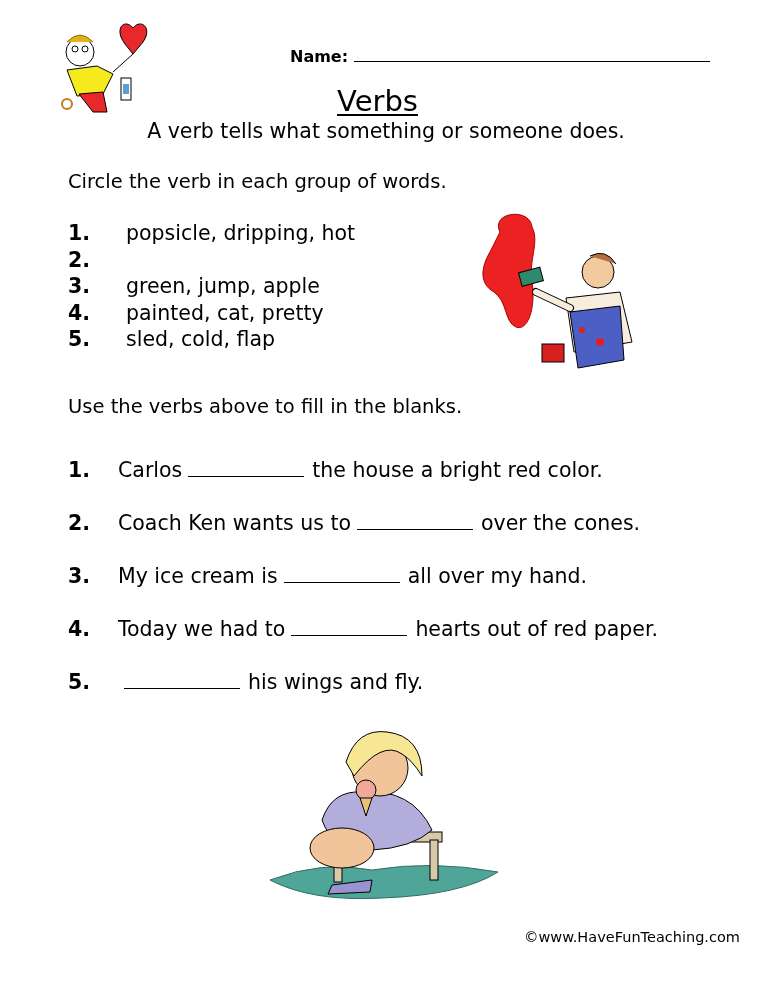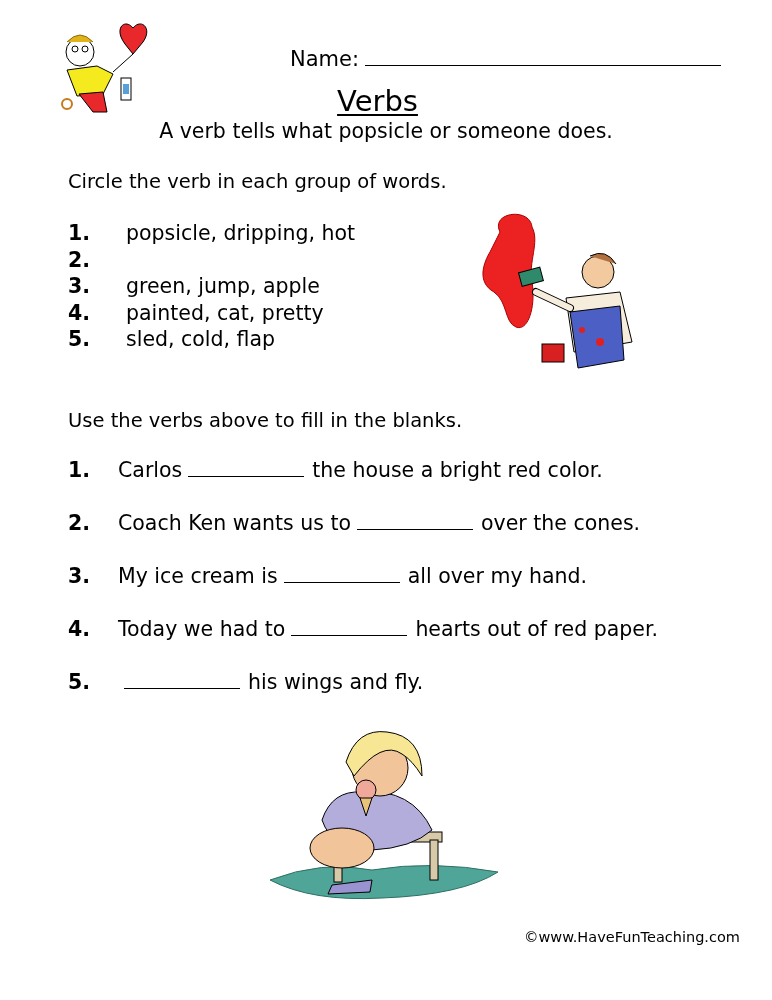--- a/index.html
+++ b/index.html
@@ -1,25 +1,25 @@
 <!DOCTYPE html>
 <html><head>
 <meta charset="utf-8">
 <style>
   html, body { margin:0; padding:0; background:#ffffff; }
   body { width:772px; height:1000px; position:relative; overflow:hidden;
          font-family:"DejaVu Sans", sans-serif; color:#000; }
   .abs { position:absolute; }
-  .name-line { left:290px; top:47px; font-size:21px; }
+  .name-line { left:290px; top:47px; font-size:16px;font-weight:bold; }
   .name-blank { display:inline-block; width:356px; border-bottom:1px solid #000; margin-left:6px; height:14px; vertical-align:baseline; }
   .title { left:0; width:755px; top:84px; text-align:center; font-size:29px; text-decoration:underline; text-underline-offset:3px; }
   .subtitle { left:0; width:772px; top:119px; text-align:center; font-size:20.5px; }
   .heading { font-weight:normal; font-size:19.5px; left:68px; }
   .h1 { top:170px; }
-  .h2 { top:409px;text-align:right; }
+  .h2 { top:395px;text-align:right; }
   .list1 { left:68px; top:220px; font-size:20.5px; line-height:26.5px; }
   .list1 .row { display:flex; }
   .num { font-weight:bold; width:58px; }
   .list2 { left:68px; top:458px; font-size:20.5px; }
   .list2 .row { display:flex; height:53px; align-items:flex-start; }
   .list2 .num { width:50px; }
   .blank { display:inline-block; width:116px; border-bottom:1.5px solid #000; height:18px; margin:0 8px 0 6px; vertical-align:baseline; }
   .footer { left:484px; top:929px; font-size:14.5px;margin-left:40px; }
 </style>
 </head>
@@ -37,21 +37,21 @@
   <rect x="66" y="58" width="10" height="22" fill="#fff" stroke="#000"></rect>
     <rect x="68" y="64" width="6" height="10" fill="#5aa0d8"></rect>
   <circle cx="12" cy="84" r="5" fill="none" stroke="#c77a1c" stroke-width="2"></circle>
 </svg>
 
 <div class="abs name-line">
   <span>Name:</span><span class="name-blank"></span>
 </div>
 
 <div class="abs title">Verbs</div>
-<div class="abs subtitle">A verb tells what popsicle or someone does.</div>
+<div class="abs subtitle">A verb tells what something or someone does.</div>
 
 <div class="abs heading h1">Circle the verb in each group of words.</div>
 
 <div class="abs list1">
   <div class="row">
       <span class="num">1.</span>
       <span>popsicle, dripping, hot</span>
     </div>
   <div class="row">
       <span class="num">2.</span>

